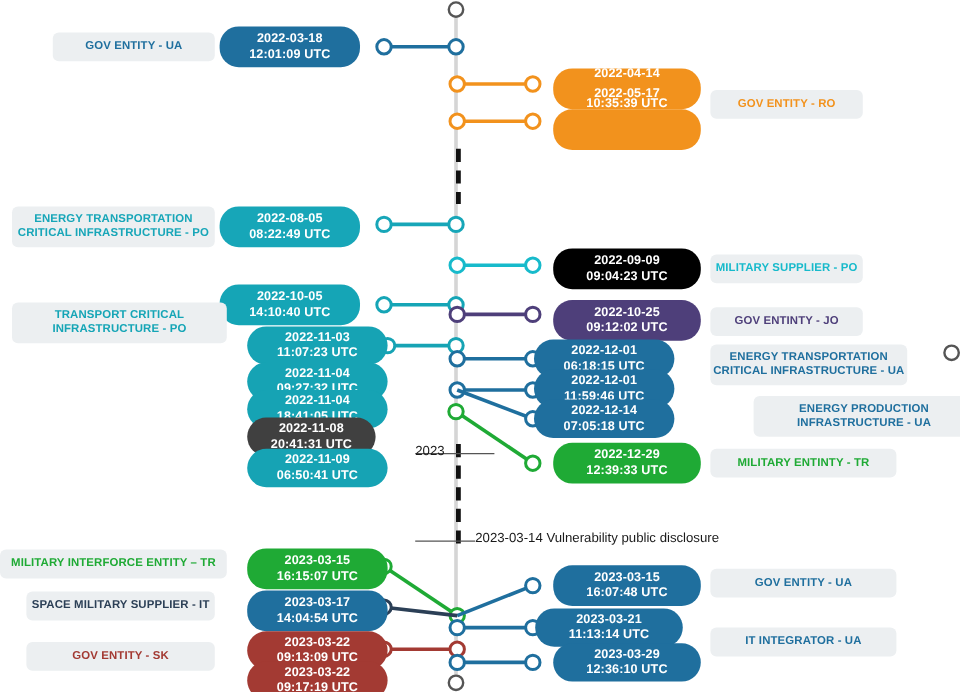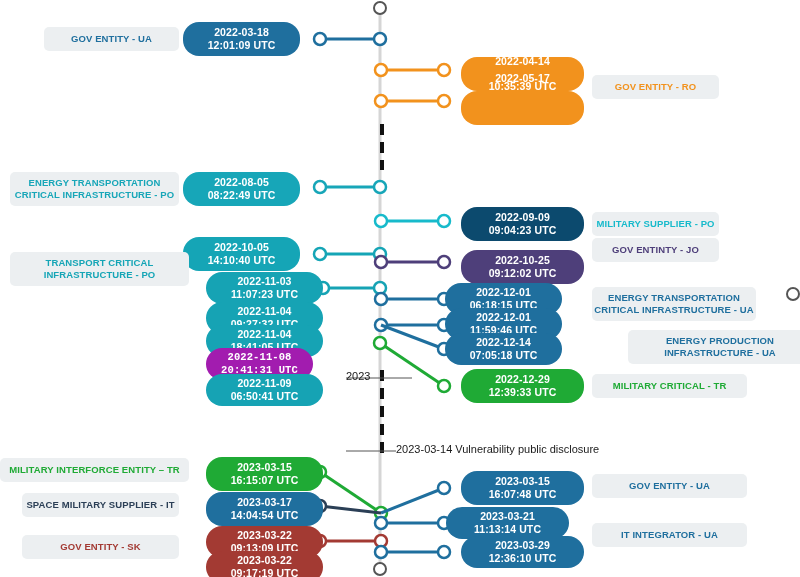--- a/index.html
+++ b/index.html
@@ -162,21 +162,21 @@
       <span class="l2">10:35:39 UTC</span>
     </div>
   <div class="node" style="left: 461px; top: 91px; width: 123px; height: 34px; background: rgb(242, 146, 29); gap: 47px;">
       <span class="l1">2022-05-17</span>
       <span class="l2">14:21:25 UTC</span>
     </div>
   <div class="node" style="left: 183px; top: 172px; width: 117px; height: 34px; background: rgb(23, 166, 184);">
       <span class="l1">2022-08-05</span>
       <span class="l2">08:22:49 UTC</span>
     </div>
-  <div class="node" style="left: 461px; top: 207px; width: 123px; height: 34px; background: #0c4a6e;">
+  <div class="node" style="left: 461px; top: 207px; width: 123px; height: 34px; background: #000000;">
       <span class="l1">2022-09-09</span>
       <span class="l2">09:04:23 UTC</span>
     </div>
   <div class="node" style="left: 183px; top: 237px; width: 117px; height: 34px; background: rgb(21, 165, 182);">
       <span class="l1">2022-10-05</span>
       <span class="l2">14:10:40 UTC</span>
     </div>
   <div class="node" style="left: 461px; top: 250px; width: 123px; height: 34px; background: rgb(78, 63, 122);">
       <span class="l1">2022-10-25</span>
       <span class="l2">09:12:02 UTC</span>
@@ -198,21 +198,21 @@
       <span class="l2">11:59:46 UTC</span>
     </div>
   <div class="node" style="left: 206px; top: 325px; width: 117px; height: 32px; background: rgb(22, 163, 180);">
       <span class="l1">2022-11-04</span>
       <span class="l2">18:41:05 UTC</span>
     </div>
   <div class="node" style="left: 445px; top: 333px; width: 117px; height: 32px; background: rgb(31, 111, 158);">
       <span class="l1">2022-12-14</span>
       <span class="l2">07:05:18 UTC</span>
     </div>
-  <div class="node" style="left: 206px; top: 348px; width: 107px; height: 32px; background: #a21caf; font-family: Liberation Mono, monospace;">
+  <div class="node" style="left: 206px; top: 348px; width: 107px; height: 32px; background: #404040;">
       <span class="l1">2022-11-08</span>
       <span class="l2">20:41:31 UTC</span>
     </div>
   <div class="node" style="left: 206px; top: 374px; width: 117px; height: 32px; background: rgb(22, 163, 180);">
       <span class="l1">2022-11-09</span>
       <span class="l2">06:50:41 UTC</span>
     </div>
   <div class="node" style="left: 461px; top: 369px; width: 123px; height: 34px; background: rgb(31, 170, 53);">
       <span class="l1">2022-12-29</span>
       <span class="l2">12:39:33 UTC</span>
@@ -256,33 +256,33 @@
       <span>ENERGY TRANSPORTATION</span>
       <span>CRITICAL INFRASTRUCTURE - PO</span>
     </div>
   <div class="label" style="left: 592px; top: 212px; width: 127px; height: 24px; color: rgb(23, 186, 203);">
       <span>MILITARY SUPPLIER - PO</span>
     </div>
   <div class="label" style="left: 10px; top: 252px; width: 179px; height: 34px; color: rgb(21, 165, 182);">
       <span>TRANSPORT CRITICAL</span>
       <span>INFRASTRUCTURE - PO</span>
     </div>
-  <div class="label" style="left: 592px; top: 238px; width: 127px; height: 24px; color: rgb(78, 63, 122); text-align: right;">
+  <div class="label" style="left: 592px; top: 256px; width: 127px; height: 24px; color: rgb(78, 63, 122); text-align: right;">
       <span>GOV ENTINTY - JO</span>
     </div>
   <div class="label" style="left: 592px; top: 287px; width: 164px; height: 34px; color: rgb(31, 111, 158);">
       <span>ENERGY TRANSPORTATION</span>
       <span>CRITICAL INFRASTRUCTURE - UA</span>
     </div>
   <div class="label" style="left: 592px; top: 330px; width: 184px; height: 34px; color: rgb(31, 111, 158); margin-left: 36px;">
       <span>ENERGY PRODUCTION</span>
       <span>INFRASTRUCTURE - UA</span>
     </div>
   <div class="label" style="left: 592px; top: 374px; width: 155px; height: 24px; color: rgb(31, 170, 53);">
-      <span>MILITARY CRITICAL - TR</span>
+      <span>MILITARY ENTINTY - TR</span>
     </div>
   <div class="label" style="left: 0px; top: 458px; width: 189px; height: 24px; color: rgb(31, 170, 53);">
       <span>MILITARY INTERFORCE ENTITY – TR</span>
     </div>
   <div class="label" style="left: 592px; top: 474px; width: 155px; height: 24px; color: rgb(31, 111, 158);">
       <span>GOV ENTITY - UA</span>
     </div>
   <div class="label" style="left: 22px; top: 493px; width: 157px; height: 24px; color: rgb(43, 63, 86);">
       <span>SPACE MILITARY SUPPLIER - IT</span>
     </div>

